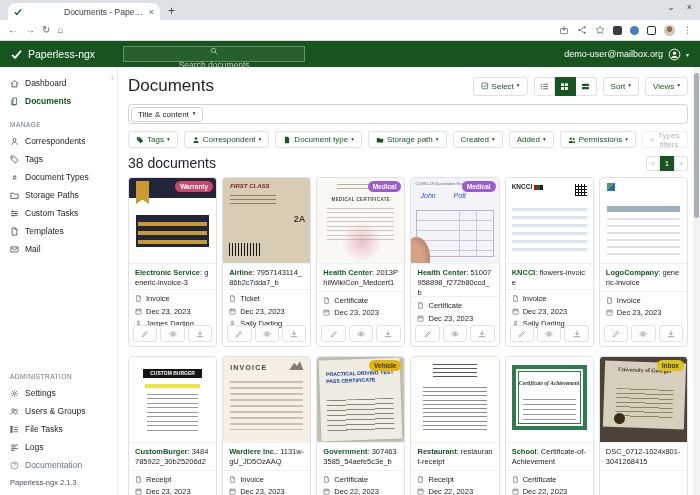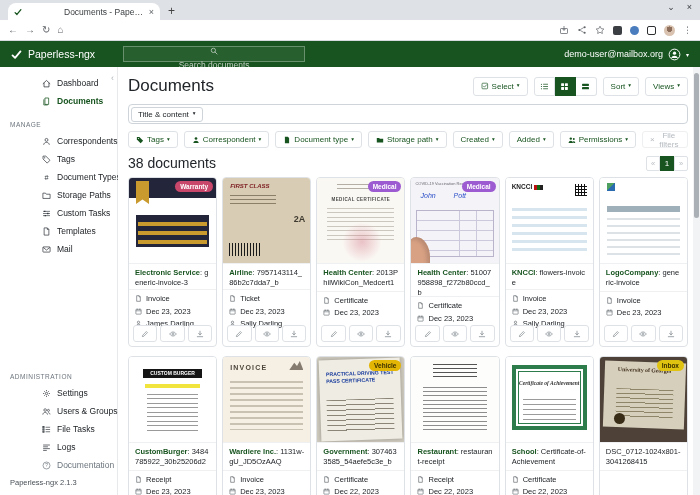--- a/index.html
+++ b/index.html
@@ -48,21 +48,21 @@
   .nav-email { font-size:9px; color:#fff; }
   .nav-user .ic { width:13px; height:13px; color:#fff; }
   .nav-caret { font-size:6px; color:#fff; }
 
   
   .app { display:flex; height:428px; }
   .sidebar { width:118px; flex:none; border-right:1px solid #e7e9eb; display:flex; flex-direction:column;
     padding-top:7px; position:relative; background:#fff; }
   .sb-collapse { position:absolute; top:6px; right:3px; font-size:9px; color:#aeb4b9; }
   .nav-item { height:18px; display:flex; align-items:center; gap:6px; padding:0 10px;
-    font-size:8.5px; color:#212529; white-space:nowrap;margin-left:32px; }
+    font-size:8.5px; color:#212529; white-space:nowrap; }
   .nav-item .ic { width:9px; height:9px; color:#343a40; flex:none; }
   .nav-item.active { color:#17541f; font-weight:700; }
   .nav-item.active .ic { color:#17541f; }
   .nav-item.muted { color:#6c757d; }
   .nav-item.muted .ic { color:#6c757d; }
   .nav-h { font-size:6.5px; letter-spacing:.5px; color:#6c757d; padding:11px 10px 4px; text-transform:uppercase; }
   .sb-spacer { flex:1; }
   .version { font-size:7.5px; color:#495057; padding:4px 10px 8px; }
 
   .content { flex:1; padding:9px 12px 0 10px; overflow:hidden; position:relative; background:#fff; }
@@ -596,21 +596,21 @@
                     <path d="M10.4 9.9c2.3 0 3.8 1.4 4.2 4.1h-4z"></path>
                   </g>
                 </svg>
               </span>
               <span>Permissions</span>
               <span class="caret">▾</span>
             </button>
           </div>
         <button class="reset-btn">
           <span>×</span>
-          <span>File filters</span>
+          <span>Types filters</span>
         </button>
       </div>
 
       <div class="count-row">
         <span class="count-text">38 documents</span>
         <div class="pager">
           <span class="pg">«</span>
           <span class="pg cur">1</span>
           <span class="pg">»</span>
         </div>

